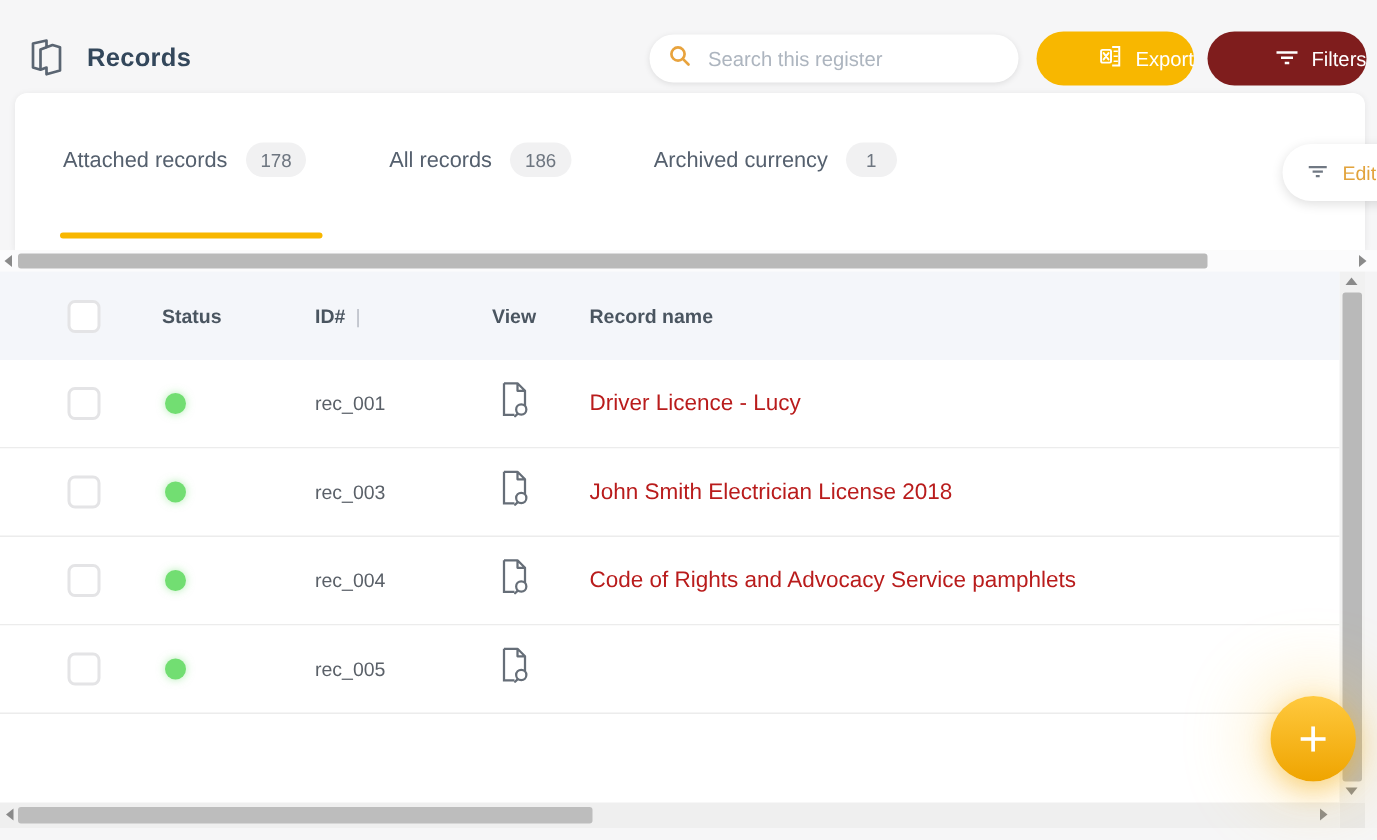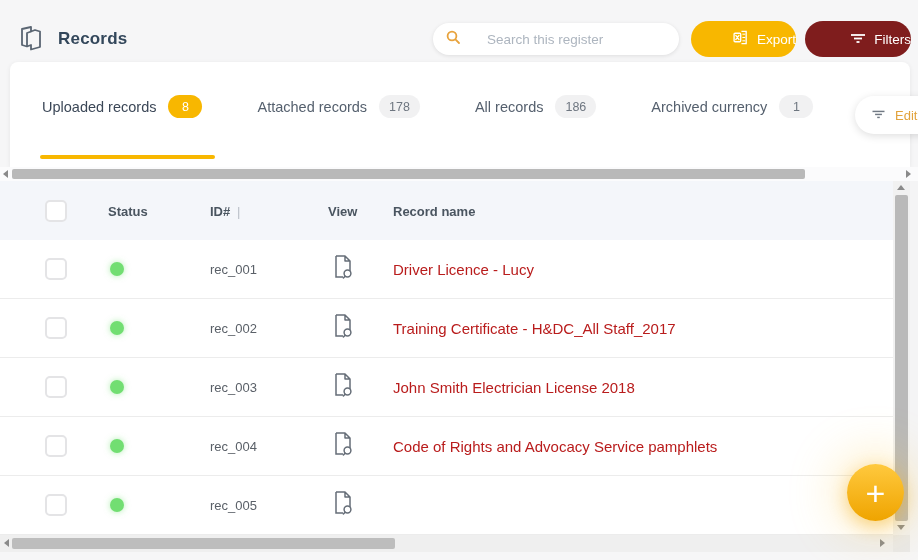--- a/index.html
+++ b/index.html
@@ -14,21 +14,21 @@
   .topbar {
     position:absolute; top:0; left:0; width:918px; height:62px;
     display:flex; align-items:center; padding:16px 7px 0 18px;
   }
   .brand { display:flex; align-items:center; gap:14px; }
   .brand svg { display:block; }
   .page-title { font-size:17px; font-weight:700; color:#33475B; letter-spacing:.2px; }
   .search-pill {
     margin-left:auto; width:246px; height:32px; background:#FFFFFF;
     border-radius:16px; display:flex; align-items:center; padding:0 12px;
-    box-shadow:0 1px 4px rgba(0,0,0,.10); gap:26px;
+    box-shadow:0 1px 4px rgba(0,0,0,.10); gap:11px;
   }
   .search-pill input {
     border:none; outline:none; flex:1; font-size:13.5px; color:#5A6572;
     font-family:"Liberation Sans", sans-serif; background:transparent;
   }
   .search-pill input::placeholder { color:#ADB5BF; }
   .btn {
     height:36px; border:none; border-radius:18px; cursor:pointer;
     display:flex; align-items:center; justify-content:flex-end; gap:8px;
     font-family:"Liberation Sans", sans-serif; font-size:13.5px; color:#FFFFFF;
@@ -160,24 +160,20 @@
         <line x1="4" y1="7.5" x2="12" y2="7.5" stroke="#FFFFFF" stroke-width="1.8"></line>
         <line x1="6.5" y1="11" x2="9.5" y2="11" stroke="#FFFFFF" stroke-width="1.8"></line>
       </svg>
     </span>
     <span>Filters</span>
   </button>
 </header>
 
 <section class="card">
   <nav class="tabs">
-    <div class="tab active">
-      <span class="tab-label">Uploaded records</span>
-      <span class="badge yellow">8</span>
-    </div>
     <div class="tab">
       <span class="tab-label">Attached records</span>
       <span class="badge">178</span>
     </div>
     <div class="tab">
       <span class="tab-label">All records</span>
       <span class="badge">186</span>
     </div>
     <div class="tab">
       <span class="tab-label">Archived currency</span>
@@ -225,34 +221,20 @@
         <svg width="22" height="26" viewBox="0 0 22 26" fill="none">
           <path d="M3 2 h9 l5 5 v12 M12 2 v5 h5" stroke="#666E78" stroke-width="1.5" fill="none" stroke-linejoin="round"></path>
           <path d="M3 2 v21 h7" stroke="#666E78" stroke-width="1.5" fill="none"></path>
           <circle cx="14.5" cy="19.5" r="3.4" stroke="#666E78" stroke-width="1.5" fill="#FFFFFF"></circle>
           <line x1="12" y1="22.4" x2="10.4" y2="24" stroke="#666E78" stroke-width="1.5" stroke-linecap="round"></line>
         </svg>
       </span>
       <a class="rec-link cell cell-name">Driver Licence - Lucy</a>
     </div>
 
-    <div class="trow">
-      <span class="checkbox cell cell-check"></span>
-      <span class="dot cell cell-status"></span>
-      <span class="cell cell-id">rec_002</span>
-      <span class="cell cell-view">
-        <svg width="22" height="26" viewBox="0 0 22 26" fill="none">
-          <path d="M3 2 h9 l5 5 v12 M12 2 v5 h5" stroke="#666E78" stroke-width="1.5" fill="none" stroke-linejoin="round"></path>
-          <path d="M3 2 v21 h7" stroke="#666E78" stroke-width="1.5" fill="none"></path>
-          <circle cx="14.5" cy="19.5" r="3.4" stroke="#666E78" stroke-width="1.5" fill="#FFFFFF"></circle>
-          <line x1="12" y1="22.4" x2="10.4" y2="24" stroke="#666E78" stroke-width="1.5" stroke-linecap="round"></line>
-        </svg>
-      </span>
-      <a class="rec-link cell cell-name">Training Certificate - H&amp;DC_All Staff_2017</a>
-    </div>
 
     <div class="trow">
       <span class="checkbox cell cell-check"></span>
       <span class="dot cell cell-status"></span>
       <span class="cell cell-id">rec_003</span>
       <span class="cell cell-view">
         <svg width="22" height="26" viewBox="0 0 22 26" fill="none">
           <path d="M3 2 h9 l5 5 v12 M12 2 v5 h5" stroke="#666E78" stroke-width="1.5" fill="none" stroke-linejoin="round"></path>
           <path d="M3 2 v21 h7" stroke="#666E78" stroke-width="1.5" fill="none"></path>
           <circle cx="14.5" cy="19.5" r="3.4" stroke="#666E78" stroke-width="1.5" fill="#FFFFFF"></circle>

